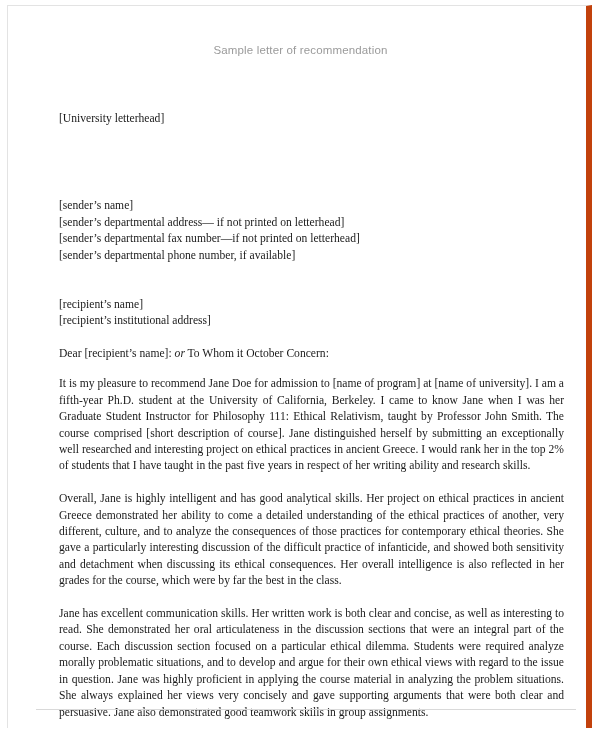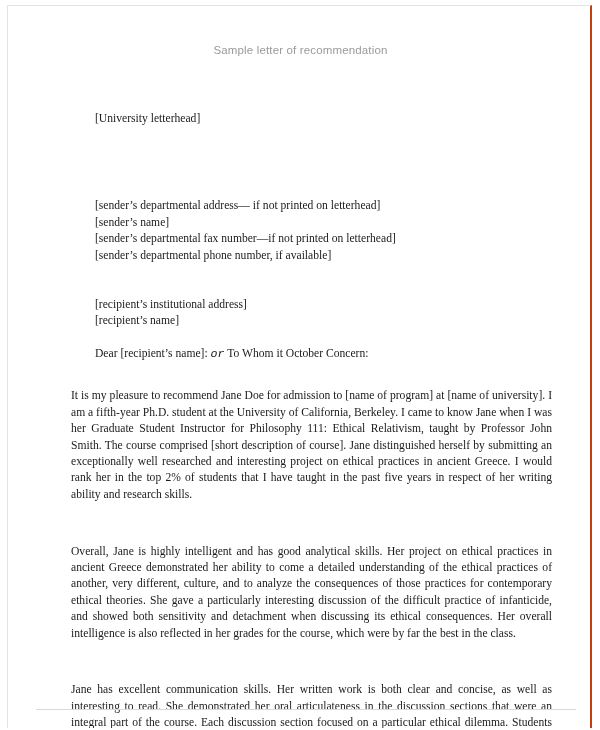--- a/index.html
+++ b/index.html
@@ -16,21 +16,21 @@
 
   .page-frame {
     position: absolute;
     left: 7px;
     top: 5px;
     width: 585px;
     height: 723px;
     background: #ffffff;
     border-left: 1px solid #e3e3e3;
     border-top: 1px solid #e3e3e3;
-    border-right: 2px solid #c2410c;
+    border-right: 6px solid #c2410c;
     box-sizing: border-box;
     overflow: hidden;
   }
 
   .doc-title {
     position: absolute;
     left: 0;
     top: 38px;
     width: 585px;
     text-align: center;
@@ -51,39 +51,38 @@
     color: #1a1a1a;
     text-align: justify;
     text-justify: inter-word;
   }
 
   .block {
     margin: 0;
   }
   .line {
     white-space: nowrap;
-    margin-left: 36px;
   }
 
   .gap-letterhead { height: 71px; }
   .gap-sender     { height: 16.4px; }
   .gap-date       { height: 16.4px; }
   .gap-recipient  { height: 16.4px; }
   .gap-salutation { height: 14px; }
   .gap-para       { height: 16.4px; }
 
   .para {
-    margin: 12px;
+    margin: 0;
     text-align: justify;
     text-justify: inter-word;
     -webkit-hyphens: none;
     hyphens: none;
   }
 
-  .italic { font-style: italic; font-family: Liberation Mono, monospace; }
+  .italic { font-style: italic; }
 
   .bottom-rule {
     position: absolute;
     left: 28px;
     top: 703px;
     width: 540px;
     height: 1px;
     background: #d9d9d9;
   }
 </style>
@@ -94,34 +93,34 @@
 
   <div class="doc-title">Sample letter of recommendation</div>
 
   <div class="letter-body">
 
     <div class="line">[University letterhead]</div>
 
     <div class="gap-letterhead"></div>
 
     <div class="block">
+      <div class="line">[sender’s name]</div>
       <div class="line">[sender’s departmental address— if not printed on letterhead]</div>
-      <div class="line">[sender’s name]</div>
       <div class="line">[sender’s departmental fax number—if not printed on letterhead]</div>
       <div class="line">[sender’s departmental phone number, if available]</div>
     </div>
 
     <div class="gap-sender"></div>
 
 
     <div class="gap-date"></div>
 
     <div class="block">
+      <div class="line">[recipient’s name]</div>
       <div class="line">[recipient’s institutional address]</div>
-      <div class="line">[recipient’s name]</div>
     </div>
 
     <div class="gap-recipient"></div>
 
     <div class="line"><span>Dear [recipient’s name]:</span> <span class="italic">or</span> <span>To Whom it October Concern:</span></div>
 
     <div class="gap-salutation"></div>
 
     <p class="para">It is my pleasure to recommend Jane Doe for admission to [name of program] at [name of university]. I am a fifth-year Ph.D. student at the University of California, Berkeley. I came to know Jane when I was her Graduate Student Instructor for Philosophy 111: Ethical Relativism, taught by Professor John Smith. The course comprised [short description of course]. Jane distinguished herself by submitting an exceptionally well researched and interesting project on ethical practices in ancient Greece. I would rank her in the top 2% of students that I have taught in the past five years in respect of her writing ability and research skills.</p>
     <div class="gap-para"></div>

